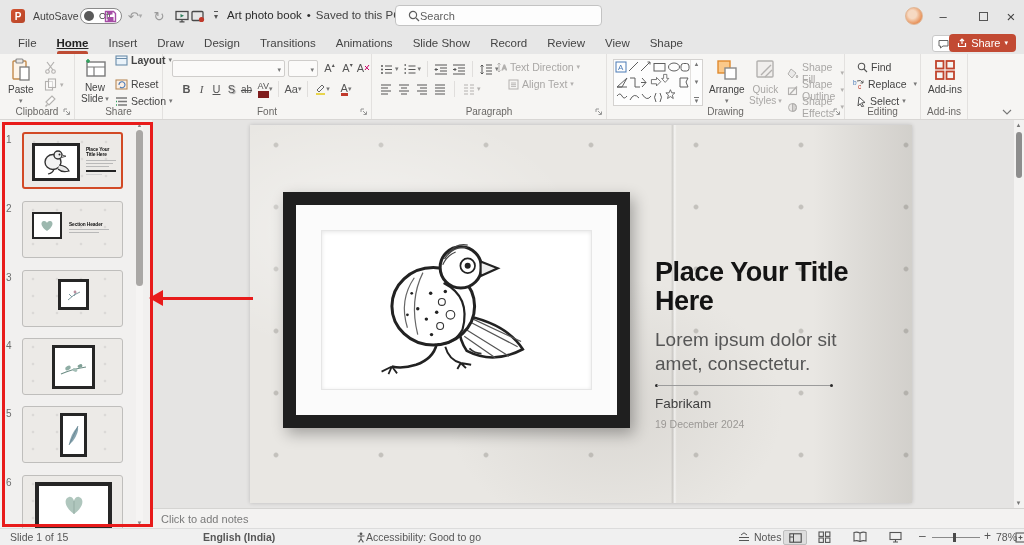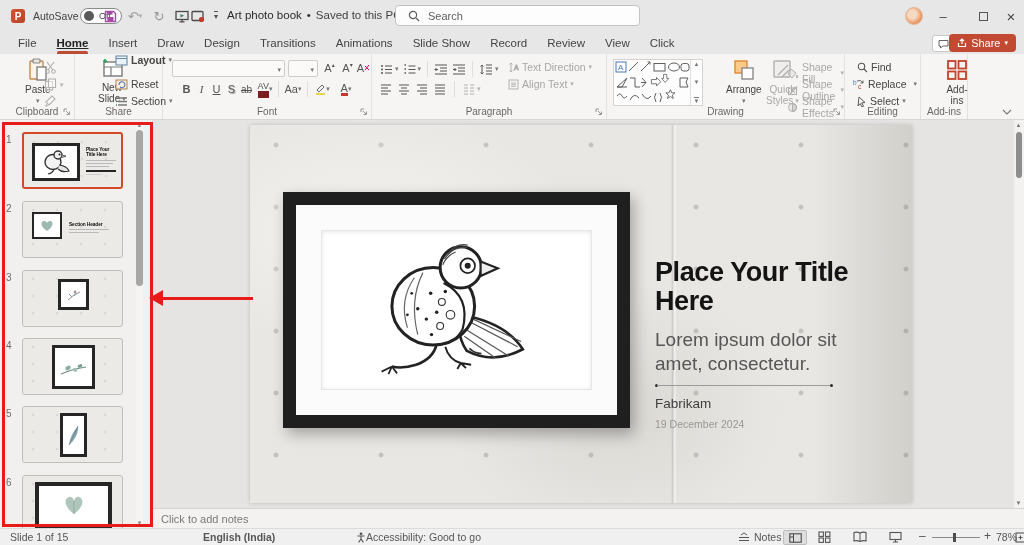--- a/index.html
+++ b/index.html
@@ -20,43 +20,43 @@
     display:flex; align-items:center; justify-content:center; }
   #autosave-label { position:absolute; left:33px; top:10px; font-size:10.5px; color:#444; }
   #autosave-toggle { position:absolute; left:80px; top:8px; width:42px; height:16px; border:1px solid #8a8a8a;
     border-radius:8px; background:#fff; display:flex; align-items:center; }
   #autosave-knob { width:10px; height:10px; border-radius:50%; background:#5a5a5a; margin-left:3px; }
   #autosave-state { font-size:9px; color:#444; margin-left:5px; }
   .qat-btn { position:absolute; top:7px; width:20px; height:18px; display:flex; align-items:center; justify-content:center; }
   .glyph-gray { color:#9a9a9a; font-size:13px; }
   #doc-title-area { position:absolute; left:227px; top:9px; font-size:11.5px; color:#2b2b2b; display:flex; gap:5px; align-items:center;}
   #doc-title-area .status { color:#444; }
-  #search-box { position:absolute; left:395px; top:5px; width:245px; height:21px; background:#FDFDFD;
-    border:1px solid #C3C3C3; border-radius:4px; display:flex; align-items:center; padding-left:12px; gap:8px; }
+  #search-box { position:absolute; left:395px; top:5px; width:207px; height:21px; background:#FDFDFD;
+    border:1px solid #C3C3C3; border-radius:4px; display:flex; align-items:center; padding-left:12px; }
   #search-box span { color:#5e5e5e; font-size:11px; }
   #avatar { position:absolute; left:905px; top:7px; width:18px; height:18px; border-radius:50%;
     background:radial-gradient(circle at 40% 40%, #F6D9C2 30%, #E8935B 70%, #DD7A3F); border:1px solid #e0b797;}
   .win-btn { position:absolute; top:0; width:30px; height:32px; display:flex; align-items:center; justify-content:center; color:#444; font-size:13px; }
   #win-restore span { width:9px; height:9px; border:1px solid #555; display:block; }
 
   
   #tabsrow { position:absolute; left:0; top:32px; width:1024px; height:22px; background:#E7E7E7; display:flex; align-items:center; padding-left:8px; }
   .tab { padding:0 10px; font-size:11.5px; color:#444; height:22px; display:flex; align-items:center; position:relative; }
   .tab.active { font-weight:bold; color:#222;text-decoration:underline; }
   .tab.active .tab-underline { position:absolute; left:10px; right:10px; bottom:0; height:3px; background:#BE4B33; border-radius:2px 2px 0 0; }
   #comments-btn { position:absolute; right:70px; top:3px; width:22px; height:17px; background:#fff; border:1px solid #c9c9c9; border-radius:3px; display:flex; align-items:center; justify-content:center;}
   #share-btn { position:absolute; right:8px; top:2px; height:18px; background:#C24A33; border-radius:4px; color:#fff;
     display:flex; align-items:center; gap:4px; padding:0 8px; font-size:11px; }
 
   
   #ribbon { position:absolute; left:0; top:54px; width:1024px; height:66px; background:#F6F5F3; border-bottom:1px solid #D8D6D4; }
   .group { position:absolute; top:0; height:65px; border-right:1px solid #E3E1DF; }
   .grp-label { position:absolute; bottom:2px; left:0; right:0; text-align:center; font-size:10px; color:#6a6866; }
   .launcher { position:absolute; bottom:3px; right:3px; opacity:.75; }
-  .bigbtn { position:absolute; top:4px; display:flex; flex-direction:column; align-items:center; font-size:10px; color:#444; text-align:center; line-height:11px;margin-left:17px; }
+  .bigbtn { position:absolute; top:4px; display:flex; flex-direction:column; align-items:center; font-size:10px; color:#444; text-align:center; line-height:11px; }
   .bigbtn .bico { margin-bottom:2px; }
   .smallrow { position:absolute; display:flex; align-items:center; gap:3px; font-size:10.5px; color:#444; }
   .gray { color:#a9a7a5 !important; }
   .gray svg * { stroke:#b3b1af !important; fill-opacity:.5; }
   .caret { font-size:7px; color:#777; }
   .gray .caret { color:#b3b1af; }
   .combo { height:17px; border:1px solid #CFCDCB; background:#FBFAF9; border-radius:2px; position:relative; }
   .combo .caret { position:absolute; right:3px; top:5px; }
   .fbtn { width:15px; height:16px; display:flex; align-items:center; justify-content:center; font-size:11px; color:#555; }
   .vsep { width:1px; height:16px; background:#E0DEDC; margin:0 2px; }
@@ -216,21 +216,21 @@
   <div class="tab">
       <span>Record</span>
     </div>
   <div class="tab">
       <span>Review</span>
     </div>
   <div class="tab">
       <span>View</span>
     </div>
   <div class="tab">
-      <span>Click</span>
+      <span>Shape</span>
     </div>
   <div id="comments-btn">
     <svg class="ic" width="11" height="10" viewBox="0 0 11 10">
       <path d="M1 1.5 h9 v5.5 h-5 l-2.5 2 v-2 h-1.5 z" fill="none" stroke="#666" stroke-width="1"></path>
     </svg>
   </div>
   <div id="share-btn">
     <svg class="ic" width="10" height="10" viewBox="0 0 10 10">
       <path d="M5 6 V1.5 M3 3 l2-2 2 2 M1.5 5 v3.5 h7 V5" fill="none" stroke="#fff" stroke-width="1.2"></path>
     </svg>
@@ -443,21 +443,21 @@
         </svg>
       </div>
       <div class="vsep"></div>
       <div class="r gray" style="gap:2px">
         <svg class="ic" width="12" height="11" viewBox="0 0 12 11">
           <path d="M1 1 h4 M1 4 h4 M1 7 h4 M1 10 h4 M7 1 h4 M7 4 h4 M7 7 h4 M7 10 h4" stroke="#aaa" stroke-width="1.1"></path>
         </svg>
           <span class="caret">▾</span>
       </div>
     </div>
-    <div class="smallrow gray" style="left:136px;top:7px;">
+    <div class="smallrow gray" style="left:124px;top:7px;">
       <svg class="ic" width="11" height="11" viewBox="0 0 11 11">
         <path d="M3 1 v9 M1.5 2.5 L3 1 4.5 2.5 M1.5 8.5 L3 10 4.5 8.5" stroke="#aaa" stroke-width="1" fill="none"></path>
         <text x="6" y="8" font-size="7" fill="#aaa">A</text>
       </svg>
       <span>Text Direction</span>
       <span class="caret">▾</span>
     </div>
     <div class="smallrow gray" style="left:136px;top:24px;">
       <svg class="ic" width="11" height="11" viewBox="0 0 11 11">
         <rect x="1" y="1" width="9" height="9" fill="none" stroke="#aaa" stroke-width="1"></rect>

